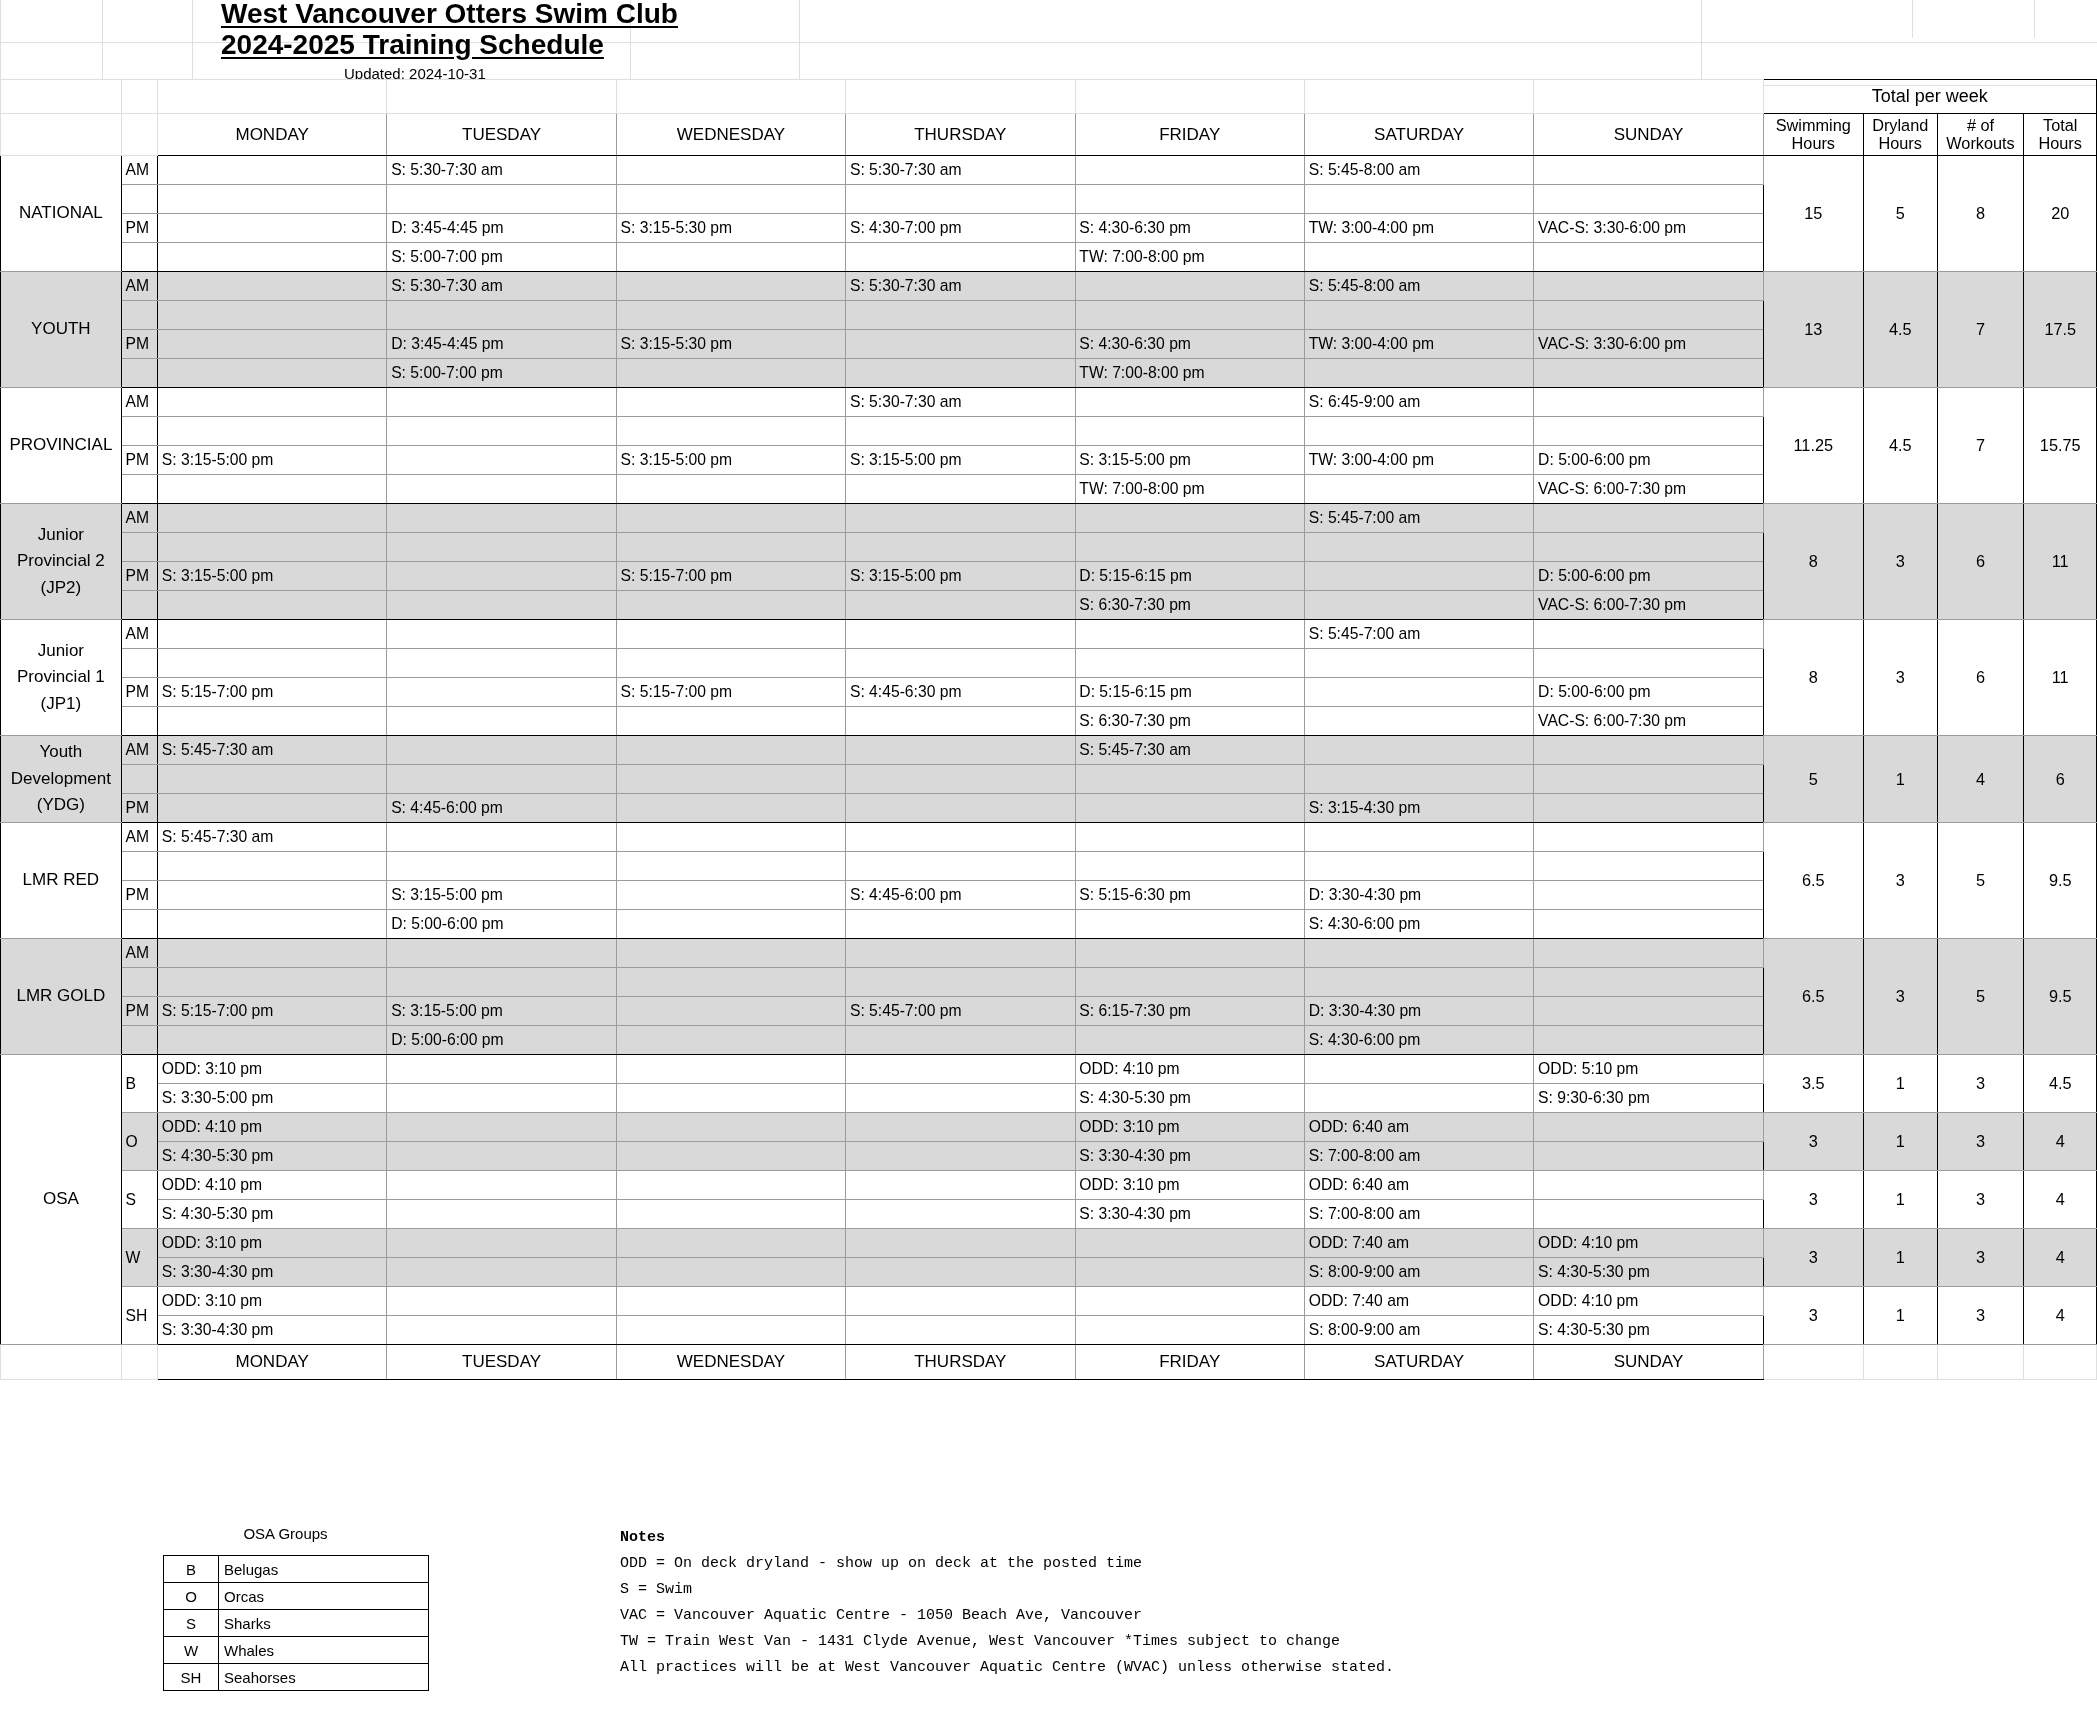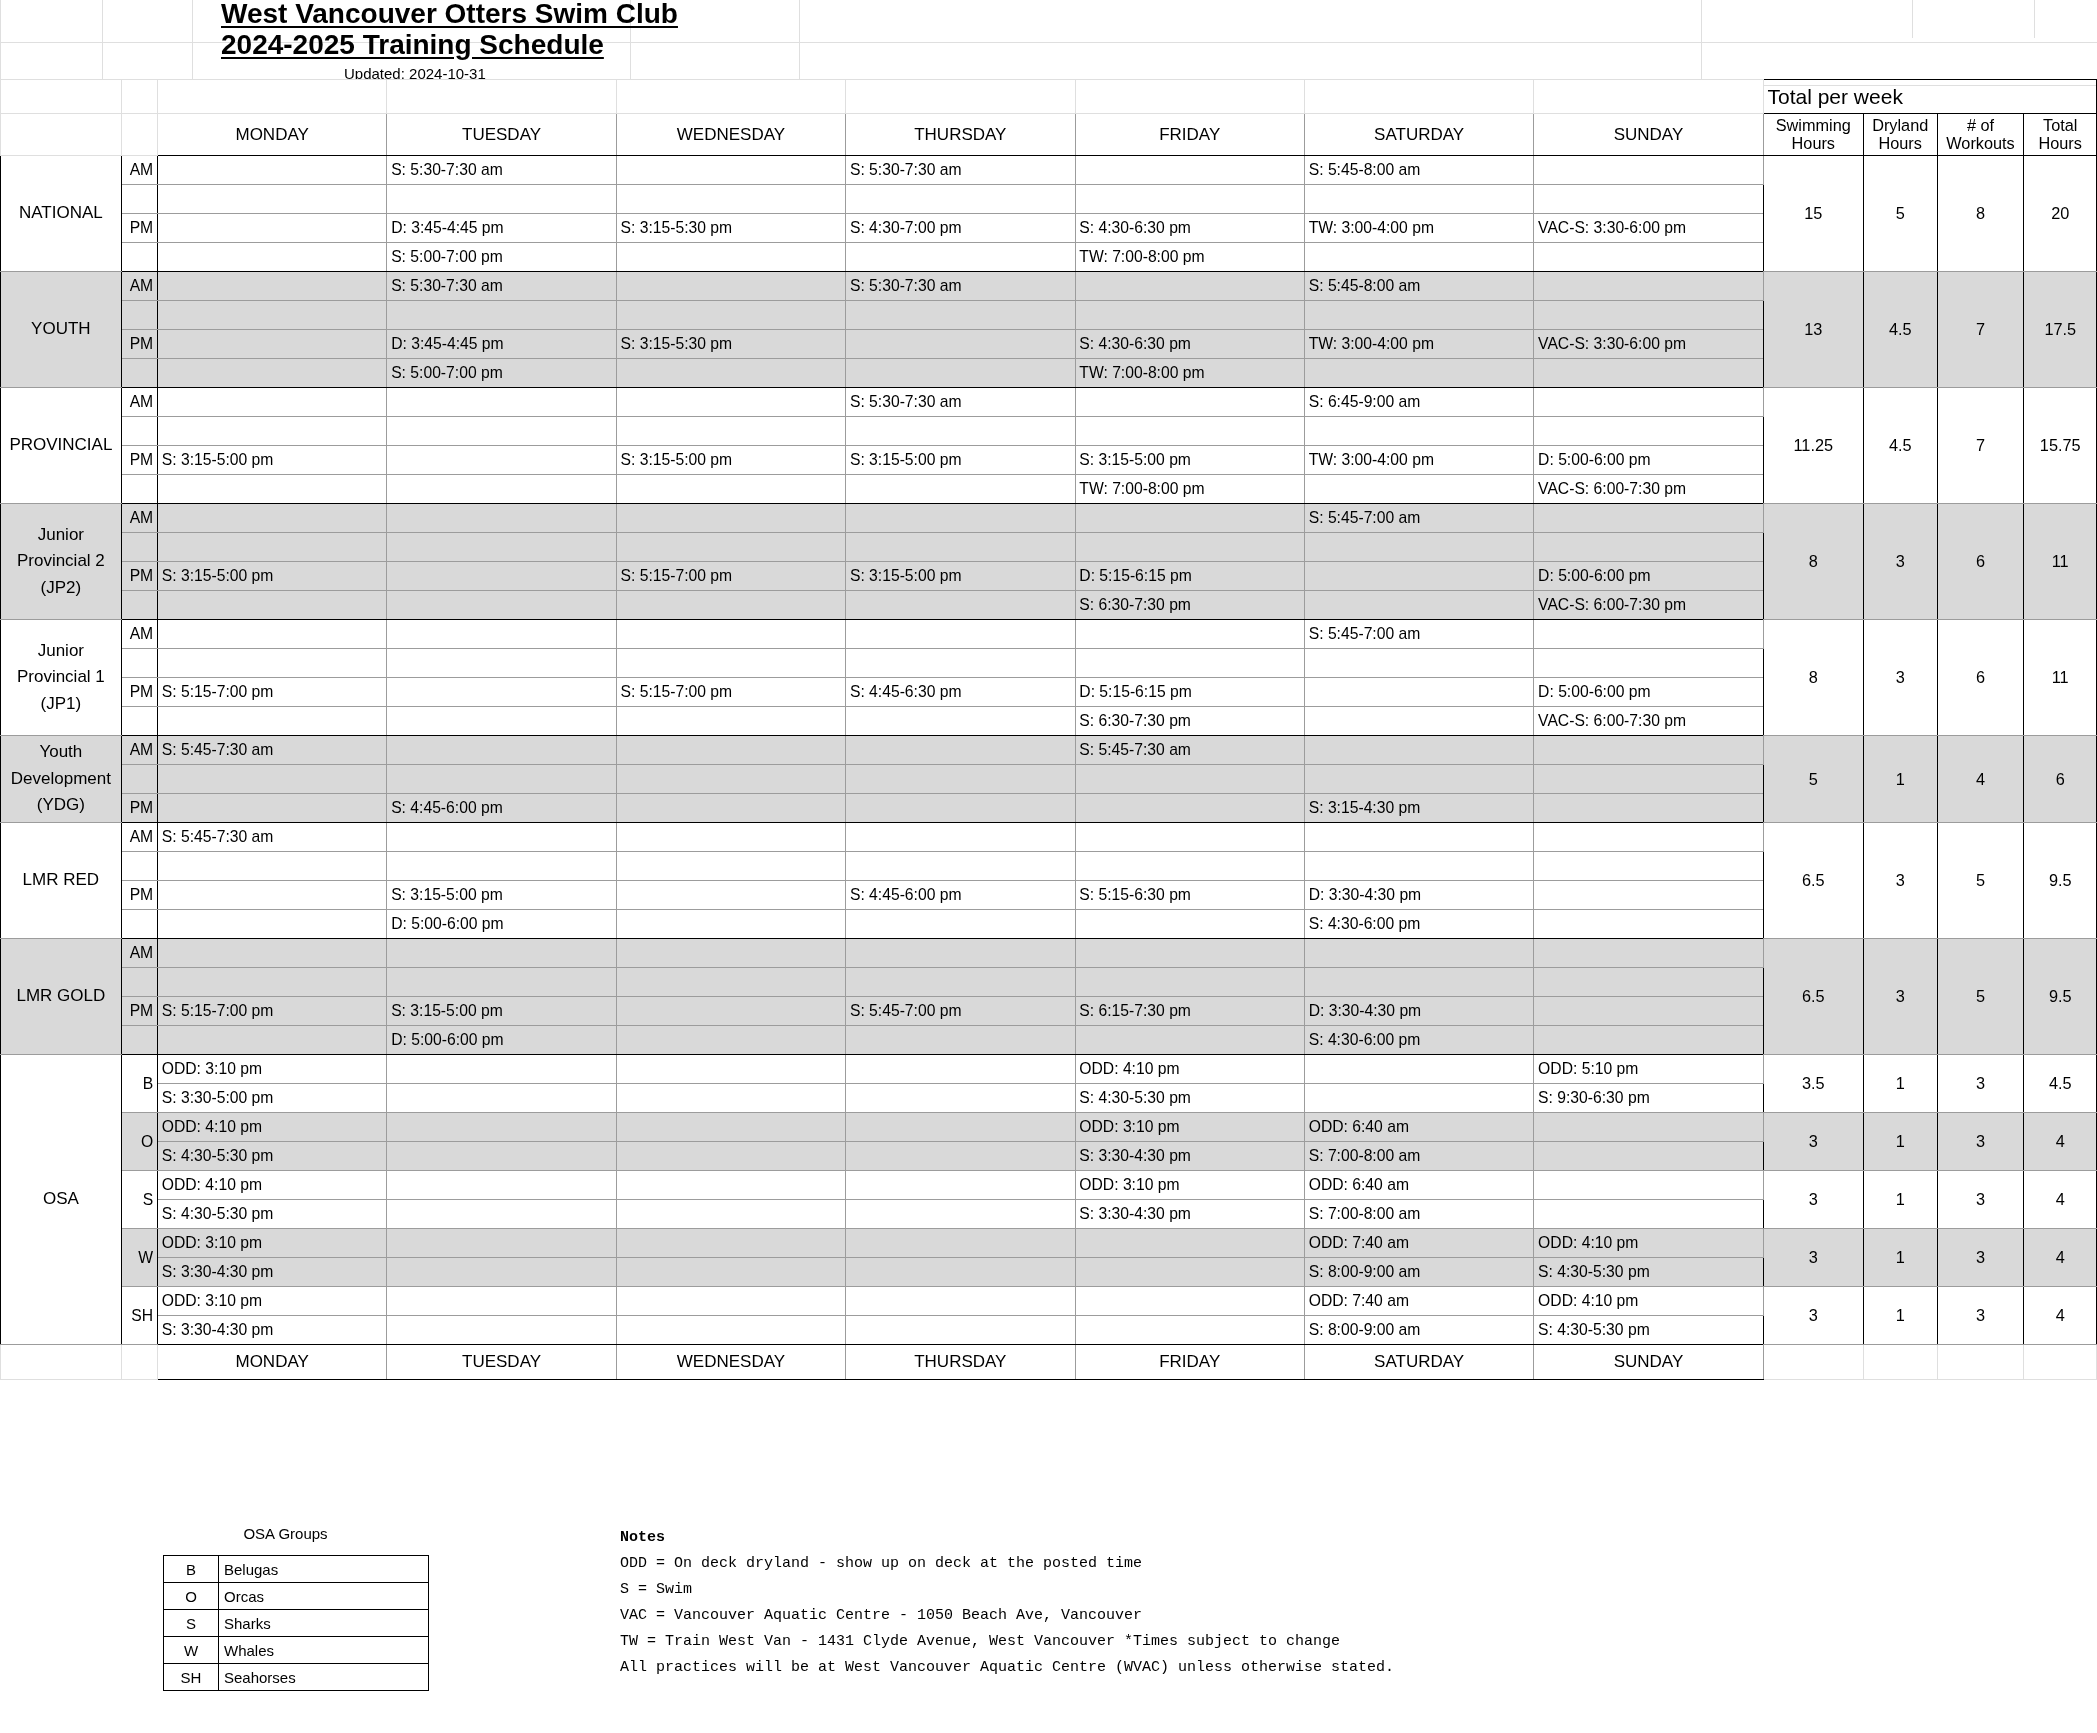--- a/index.html
+++ b/index.html
@@ -73,23 +73,23 @@
     text-align: center;
     font-weight: bold;
     font-size: 17px;
     height: 41px;
     border-top: 1.9px solid #000 !important;
     border-bottom: 1.9px solid #000 !important;
   }
   .blankhead { border: 0.6px solid #dfdfdf !important; background:#fff; }
 
   .totalhdr {
-    text-align: left;
+    text-align: center;
     font-weight: bold;
-    font-size: 21px;
+    font-size: 18px;
     border: 1.3px solid #000 !important;
   }
   .subhdr {
     text-align: center;
     font-weight: bold;
     font-size: 16.3px;
     line-height: 1.08;
     white-space: normal;
     border: 1.3px solid #000 !important;
     height: 39px;
@@ -99,21 +99,21 @@
   td.gname {
     text-align: center;
     font-weight: bold;
     font-size: 17px;
     white-space: normal;
     line-height: 1.55;
     border-left: 1.3px solid #000 !important;
     border-right: 1.3px solid #000 !important;
   }
   td.ampm {
-    text-align: right;
+    text-align: left;
     font-size: 15.7px;
     border-right: 1.3px solid #000 !important;
   }
   td.slot { font-size: 15.7px; text-align: left; height: 28px; }
   td.tot {
     text-align: center;
     font-size: 16.3px;
     border-left: 1.3px solid #000 !important;
     border-right: 1.3px solid #000 !important;
   }

